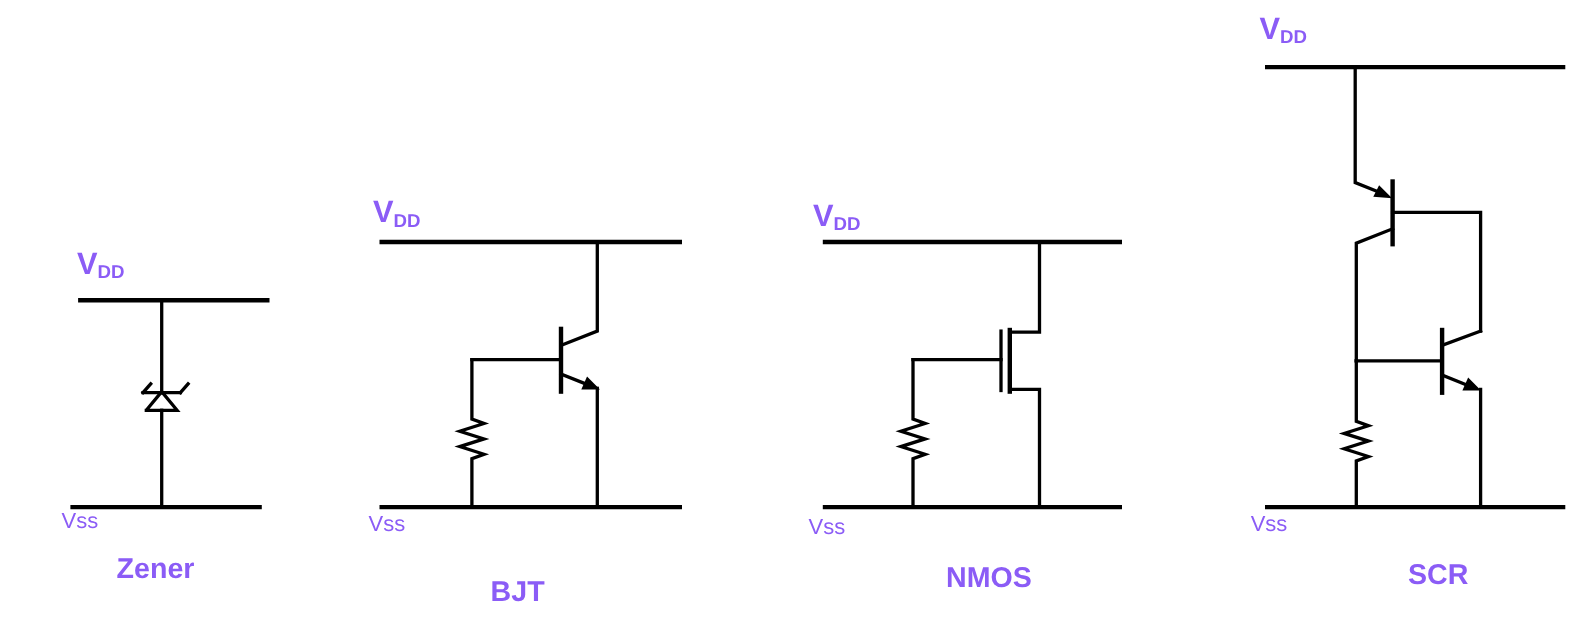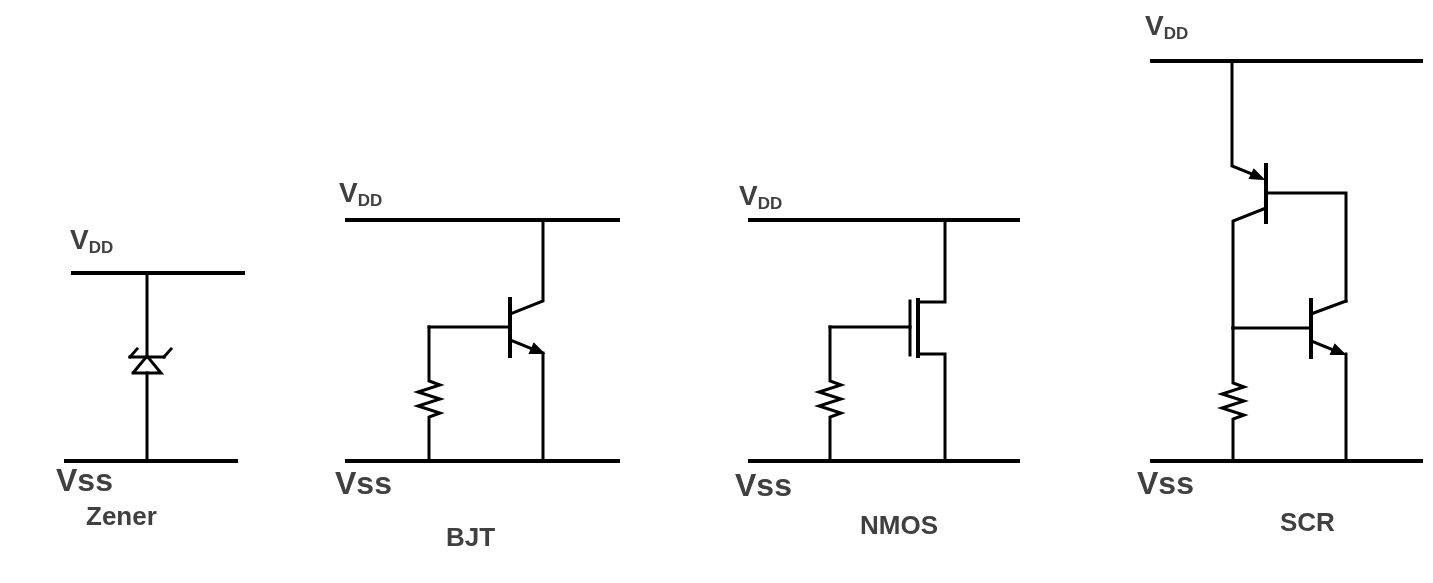--- a/index.html
+++ b/index.html
@@ -1,22 +1,22 @@
 <!DOCTYPE html>
 <html><head>
 <meta charset="utf-8">
 <style>
   html,body{margin:0;padding:0;background:#ffffff;}
   .canvas{position:relative;width:1433px;height:583px;background:#ffffff;overflow:hidden;
           font-family:"Liberation Sans",sans-serif;}
   svg{position:absolute;left:0;top:0;}
-  .lbl{position:absolute;color:#404040;white-space:nowrap;line-height:1;}
+  .lbl{position:absolute;color:#8b5cf6;white-space:nowrap;line-height:1;}
   .vdd{font-weight:bold;font-size:28px;}
   .vdd sub{font-size:17px;font-weight:bold;vertical-align:-4px;}
-  .vss{font-weight:bold;font-size:32px;}
+  .vss{font-weight:normal;font-size:20px;}
   .cname{font-weight:bold;font-size:26px;}
 </style>
 </head>
 <body>
 
 <div class="canvas">
 
   <svg id="schematic" width="1433" height="583" viewBox="0 0 1433 583">
     <g>
         <polyline points="73,273 243,273" fill="none" stroke="#000000" stroke-width="4" stroke-linecap="square" stroke-linejoin="miter"></polyline>
@@ -70,18 +70,18 @@
   <div class="lbl vdd" style="left:70px;top:226px"><span>V</span><sub>DD</sub></div>
   <div class="lbl vdd" style="left:339px;top:179px"><span>V</span><sub>DD</sub></div>
   <div class="lbl vdd" style="left:739px;top:182px"><span>V</span><sub>DD</sub></div>
   <div class="lbl vdd" style="left:1145px;top:12px"><span>V</span><sub>DD</sub></div>
 
   <div class="lbl vss" style="left:56px;top:464px">Vss</div>
   <div class="lbl vss" style="left:335px;top:467px">Vss</div>
   <div class="lbl vss" style="left:735px;top:469px">Vss</div>
   <div class="lbl vss" style="left:1137px;top:467px">Vss</div>
 
-  <div class="lbl cname" style="left:86px;top:503px">Zener</div>
+  <div class="lbl cname" style="left:106px;top:503px">Zener</div>
   <div class="lbl cname" style="left:446px;top:524px">BJT</div>
   <div class="lbl cname" style="left:860px;top:512px">NMOS</div>
   <div class="lbl cname" style="left:1280px;top:509px">SCR</div>
 
 </div>
 
 </body></html>

